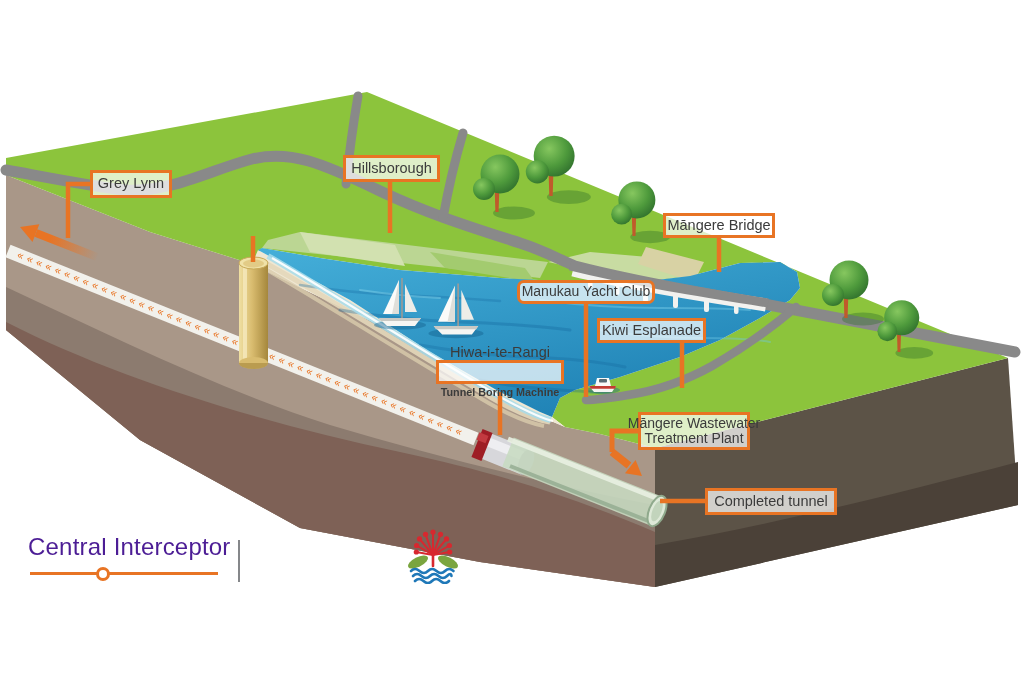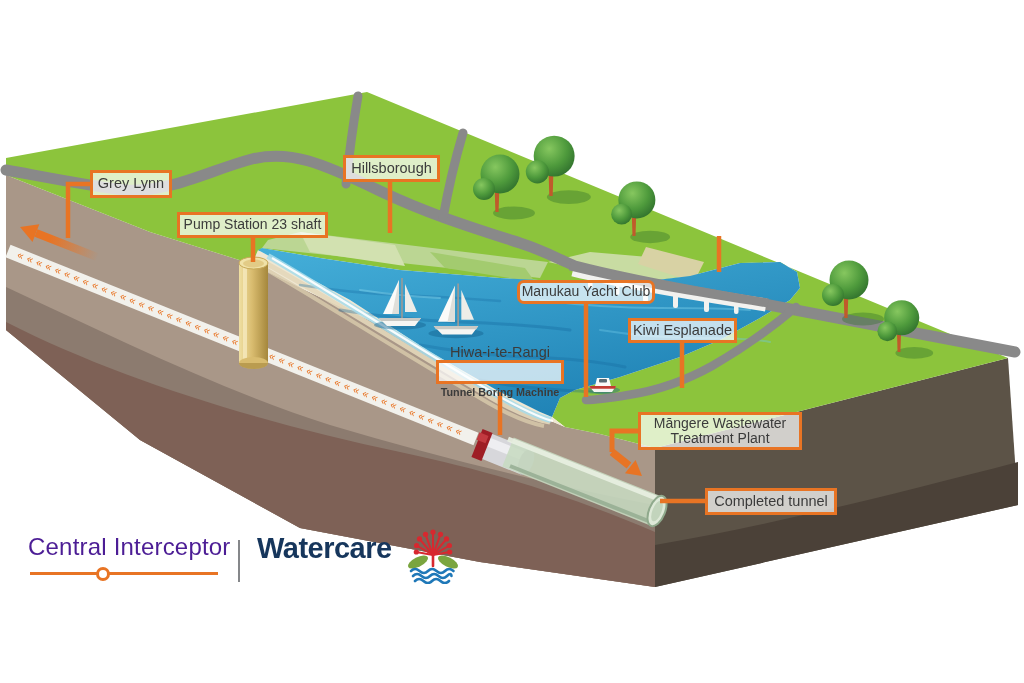--- a/index.html
+++ b/index.html
@@ -200,51 +200,50 @@
     <path d="M 586,302 L 586,397"></path>
     <path d="M 682,341 L 682,388"></path>
     <path d="M 500,392 L 500,435"></path>
     <path d="M 660,501 L 706,501"></path>
   </g>
 </svg>
 
 <div class="callout" style="left:90px;top:170px;width:82px;height:28px;">
   <span>Grey Lynn</span>
 </div>
-<div class="callout" style="left:177px;top:212px;width:151px;height:26px;font-size:14px;">
-  <span>Pump Station 23 shaft</span>
-</div>
 <div class="callout" style="left:343px;top:155px;width:97px;height:27px;">
   <span>Hillsborough</span>
 </div>
+<div class="callout" style="left:663px;top:213px;width:112px;height:25px;">
+  <span>Māngere Bridge</span>
+</div>
 <div class="callout" style="left:517px;top:280px;width:138px;height:24px;font-size:14px;border-radius:7px;">
   <span>Manukau Yacht Club</span>
 </div>
-<div class="callout" style="left:628px;top:318px;width:109px;height:25px;justify-content:center;">
+<div class="callout" style="left:597px;top:318px;width:109px;height:25px;justify-content:center;">
   <span>Kiwi Esplanade</span>
 </div>
 <div class="callout" style="left:436px;top:360px;width:128px;height:24px;">
   <span>Hiwa-i-te-Rangi</span>
   <span class="sub">Tunnel Boring Machine</span>
 </div>
-<div class="callout" style="left:638px;top:412px;width:164px;height:38px;font-size:14px;">
+<div class="callout" style="left:638px;top:412px;width:112px;height:38px;font-size:14px;">
   <span>Māngere Wastewater</span>
   <span>Treatment Plant</span>
 </div>
 <div class="callout" style="left:705px;top:488px;width:132px;height:27px;">
   <span>Completed tunnel</span>
 </div>
 
 <div class="logo">
   <div class="ci-name">Central Interceptor</div>
   <div class="ci-line">
     <span class="ci-dot"></span>
   </div>
   <div class="logo-divider"></div>
-  <div class="wc-name">Watercare</div>
   <svg class="wc-flower" width="62" height="62" viewBox="0 0 62 62">
     <g stroke="#D7282F" stroke-width="2" stroke-linecap="round">
       <line x1="31" y1="33" x2="14.3" y2="30"></line>
       <line x1="31" y1="33" x2="14.6" y2="23.5"></line>
       <line x1="31" y1="33" x2="17.5" y2="16.9"></line>
       <line x1="31" y1="33" x2="23.5" y2="12.3"></line>
       <line x1="31" y1="33" x2="31" y2="10"></line>
       <line x1="31" y1="33" x2="38.5" y2="12.3"></line>
       <line x1="31" y1="33" x2="44.5" y2="16.9"></line>
       <line x1="31" y1="33" x2="47.4" y2="23.5"></line>

